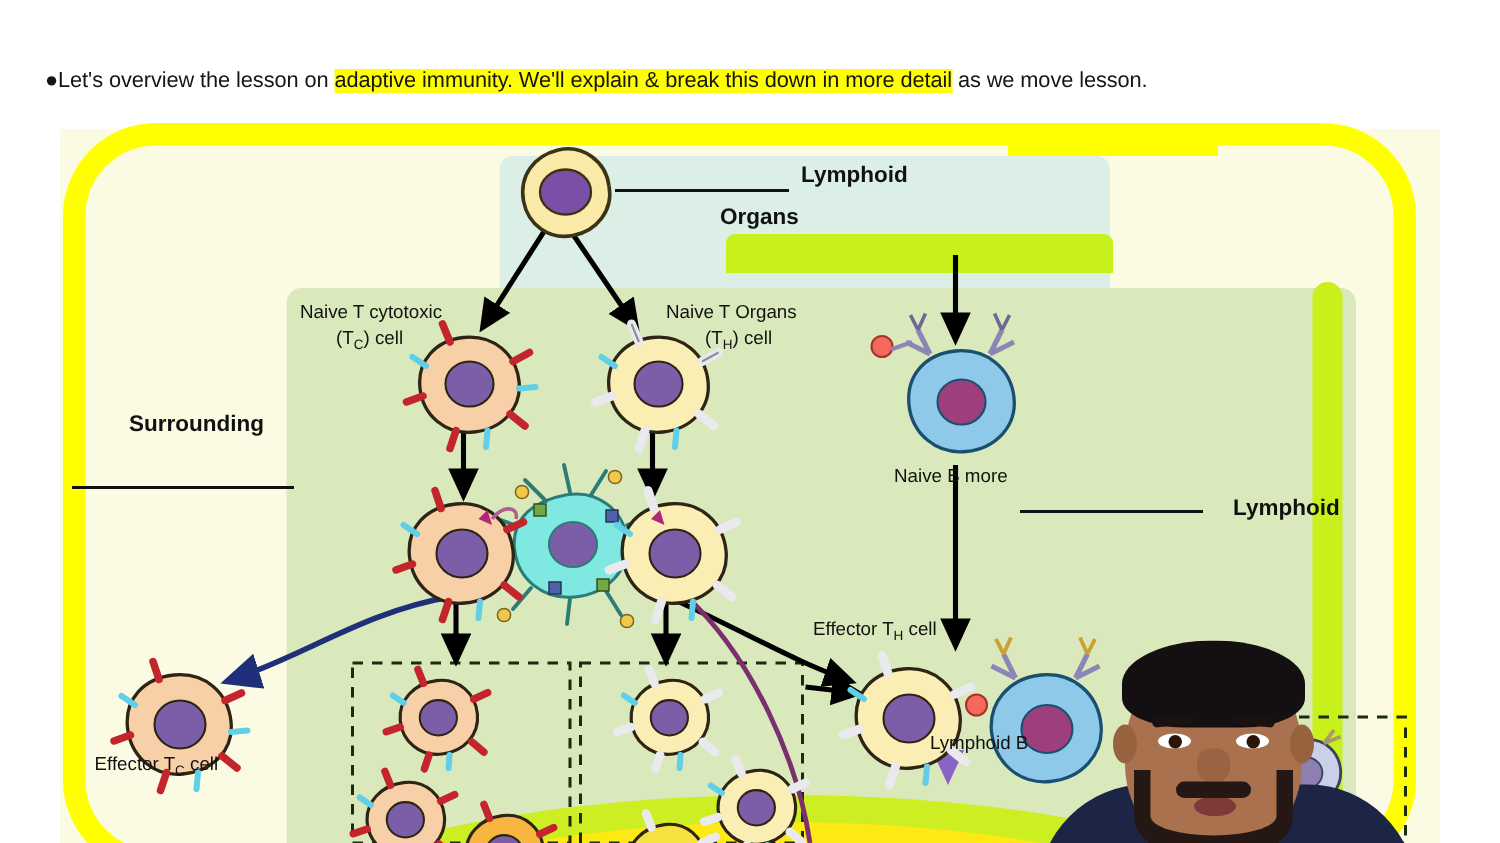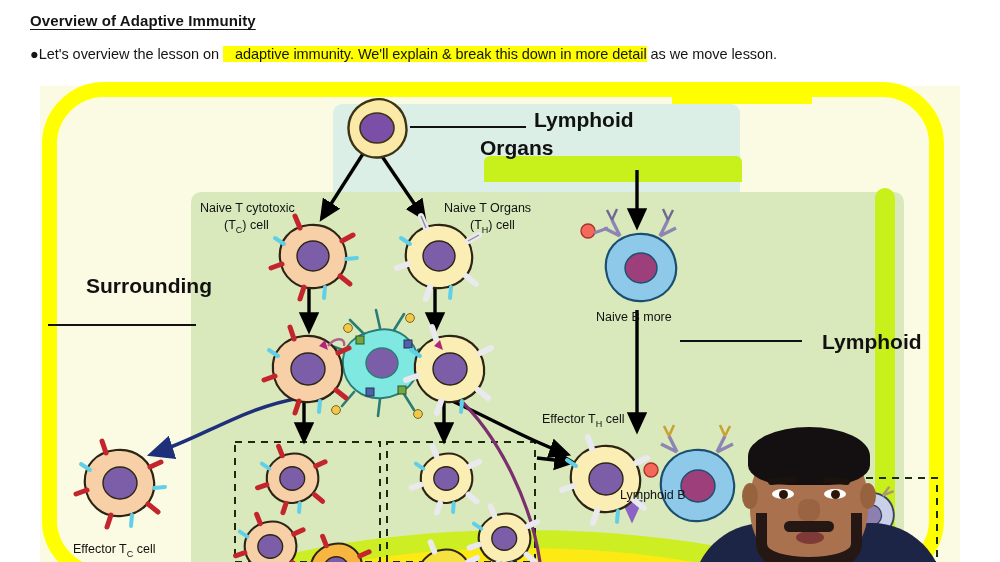--- a/index.html
+++ b/index.html
@@ -15,21 +15,21 @@
   .hdr-title{
     font-size:15px;font-weight:bold;color:#141414;
     text-decoration:underline;text-underline-offset:3px;
     letter-spacing:.1px;white-space:nowrap;
   }
   .hdr-bullet{
     position:absolute;left:30px;top:46px;
     font-size:14.5px;color:#151515;white-space:nowrap;
     letter-spacing:-.05px;
   }
-  .hl-y{background:#ffff00;padding-left:12px;}
+  .hl-y{background:#ffff00;}
 
   
   .figwrap{position:absolute;left:32px;top:78px;width:936px;height:484px;overflow:hidden;}
 
   
   .cream{position:absolute;left:8px;top:8px;width:920px;height:476px;background:#fbfbe3;}
 
   
   .yloop{
     position:absolute;left:10px;top:4px;width:902px;height:500px;
@@ -63,21 +63,21 @@
     background:#cdee22;border-radius:50% 50% 0 0 / 60% 60% 0 0;
   }
   .yellow-arc{
     position:absolute;left:140px;top:470px;width:700px;height:180px;
     background:#ffe814;border-radius:50% 50% 0 0 / 60% 60% 0 0;
     opacity:.95;
   }
 
   
   .lbl{position:absolute;color:#111;white-space:nowrap;}
-  .lbl-big{font-size:21px;font-weight:bold;}
+  .lbl-big{font-size:15px;font-weight:bold;}
   .lbl-sm{font-size:12.5px;}
   .blankline{position:absolute;border-bottom:2.2px solid #111;}
 
   .sub{font-size:9px;vertical-align:sub;}
 
   
   svg.ov{position:absolute;left:0;top:0;width:936px;height:484px;overflow:visible;}
 
   
   .cam{
@@ -112,23 +112,20 @@
     position:absolute;left:70px;top:86px;width:106px;height:62px;
     border-bottom:18px solid #241714;border-radius:0 0 50% 50%;
     box-sizing:border-box;border-left:11px solid #241714;border-right:11px solid #241714;
   }
 </style>
 </head>
 <body>
 
 <div class="slide">
 
-  <div class="hdr">
-    <div class="hdr-title">Overview of Adaptive Immunity</div>
-  </div>
 
   <div class="hdr-bullet">
     <span>●Let's overview the lesson on </span><span class="hl-y">adaptive immunity.  We'll explain &amp; break this down in more detail</span><span> as we move lesson.</span>
   </div>
 
   <div class="figwrap">
 
     <div class="cream"></div>
 
     <div class="panel-teal"></div>
@@ -458,21 +455,21 @@
     <div class="lbl lbl-sm" style="left:192px;top:140px;"><span>(T</span><span class="sub">C</span><span>) cell</span></div>
 
     <div class="lbl lbl-sm" style="left:412px;top:123px;">Naive T Organs</div>
     <div class="lbl lbl-sm" style="left:438px;top:140px;"><span>(T</span><span class="sub">H</span><span>) cell</span></div>
 
     <div class="lbl lbl-sm" style="left:564px;top:232px;">Naive B more</div>
 
     <div class="lbl lbl-big" style="left:26px;top:196px;margin-left:28px;">Surrounding</div>
     <div class="blankline" style="left:16px;top:246px;width:148px;"></div>
 
-    <div class="lbl lbl-sm" style="left:41px;top:424px;margin-top:40px;"><span>Effector T</span><span class="sub">C</span><span> cell</span></div>
+    <div class="lbl lbl-sm" style="left:31px;top:424px;"><span>Effector T</span><span class="sub">C</span><span> cell</span></div>
 
     <div class="lbl lbl-sm" style="left:510px;top:334px;"><span>Effector T</span><span class="sub">H</span><span> cell</span></div>
 
     <div class="lbl lbl-sm" style="left:588px;top:410px;">Lymphoid B</div>
 
     <div class="blankline" style="left:648px;top:262px;width:122px;"></div>
     <div class="lbl lbl-big" style="left:790px;top:252px;">Lymphoid</div>
 
     <div class="cam">
       <div class="cam-bg"></div>

